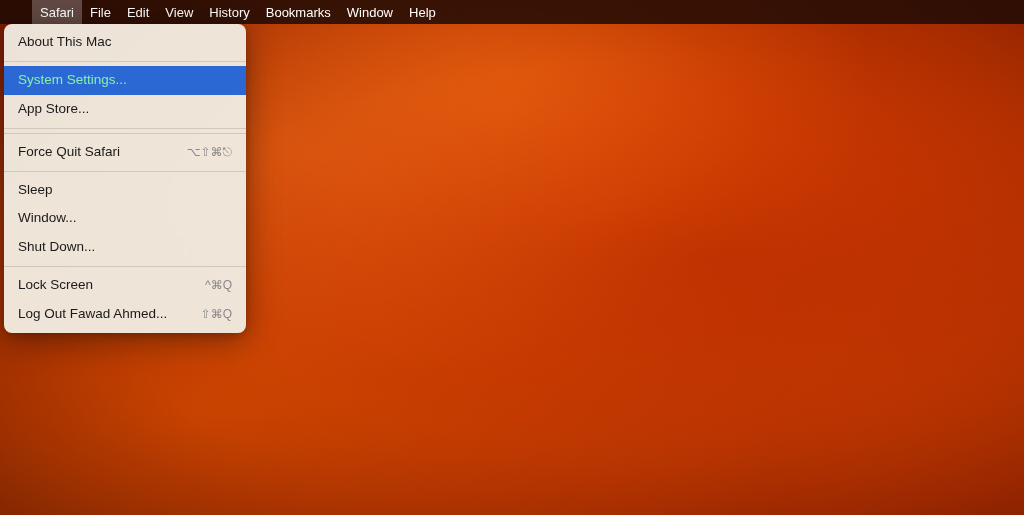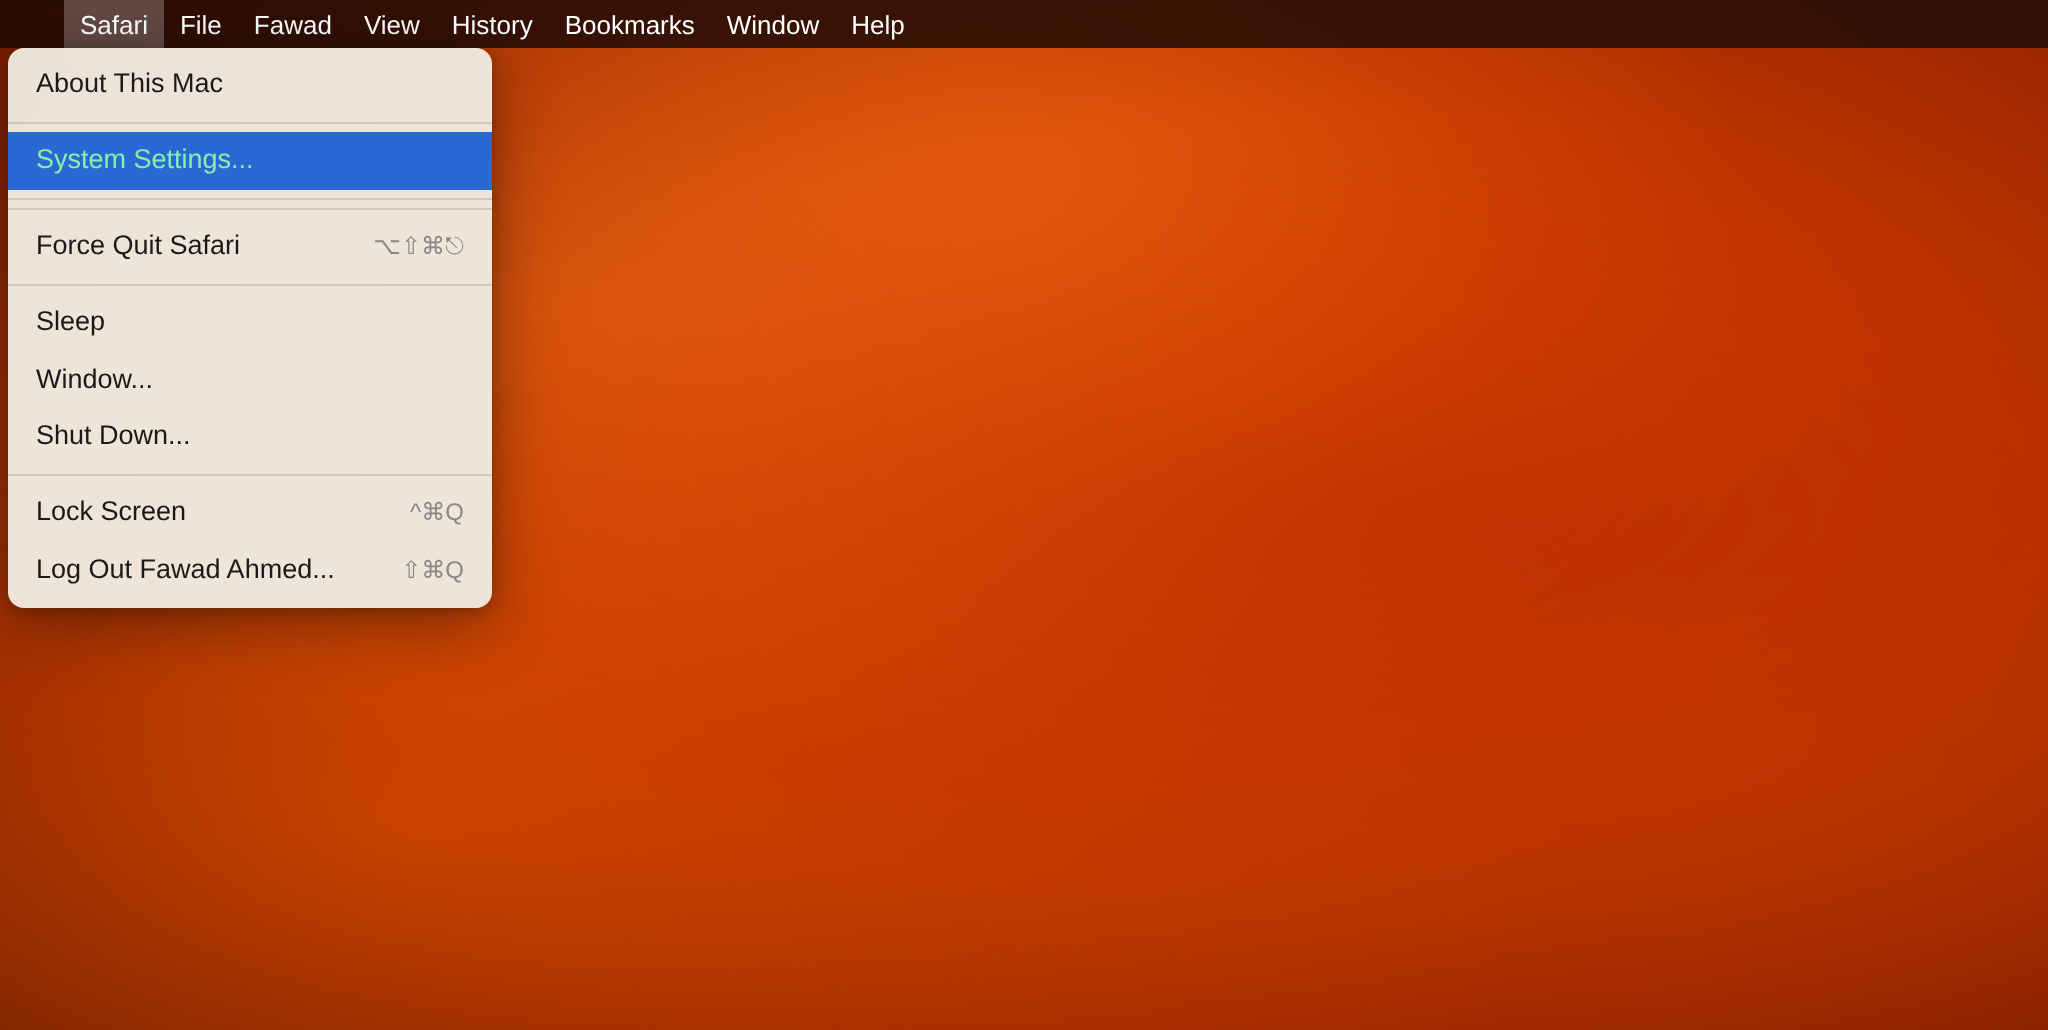--- a/index.html
+++ b/index.html
@@ -133,21 +133,21 @@
   <div class="menubar-apple">
     <span></span>
   </div>
   <div class="menubar-item active">
     <span>Safari</span>
   </div>
   <div class="menubar-item">
     <span>File</span>
   </div>
   <div class="menubar-item">
-    <span>Fawad</span>
+    <span>Edit</span>
   </div>
   <div class="menubar-item">
     <span>View</span>
   </div>
   <div class="menubar-item">
     <span>History</span>
   </div>
   <div class="menubar-item">
     <span>Bookmarks</span>
   </div>
@@ -163,20 +163,23 @@
 
   <div class="menu-item">
     <span>About This Mac</span>
   </div>
 
   <div class="menu-separator"></div>
 
   <div class="menu-item highlighted">
     <span>System Settings...</span>
   </div>
+  <div class="menu-item">
+    <span>App Store...</span>
+  </div>
 
   <div class="menu-separator"></div>
 
 
   <div class="menu-separator"></div>
 
   <div class="menu-item">
     <span>Force Quit Safari</span>
     <span class="shortcut">⌥⇧⌘⎋</span>
   </div>

